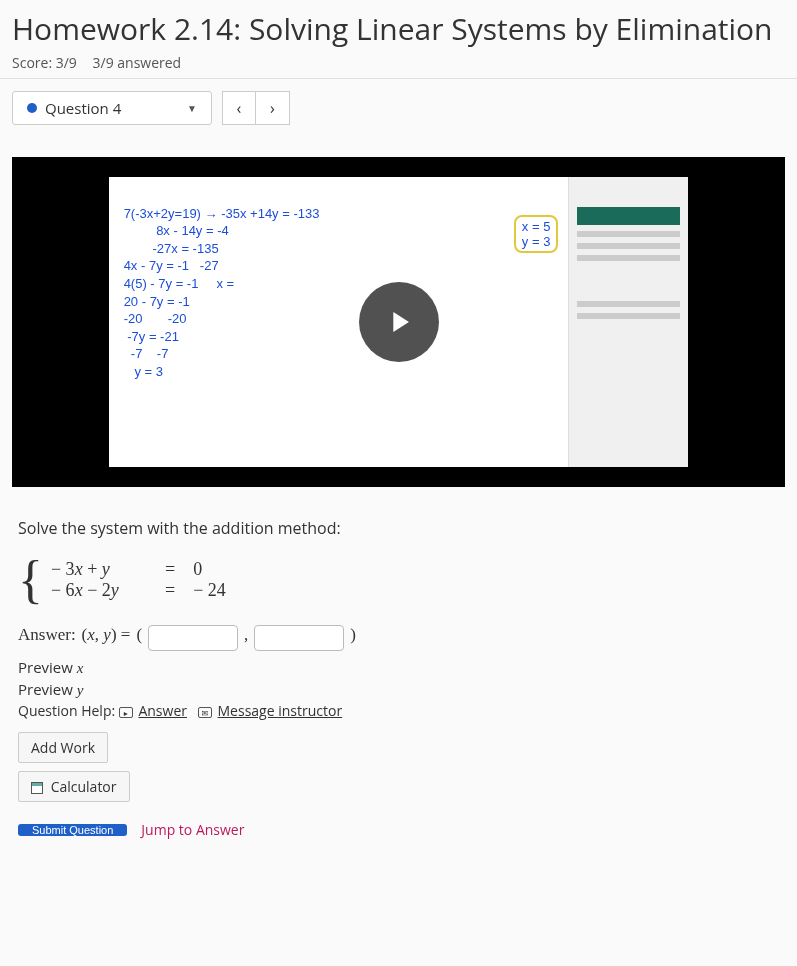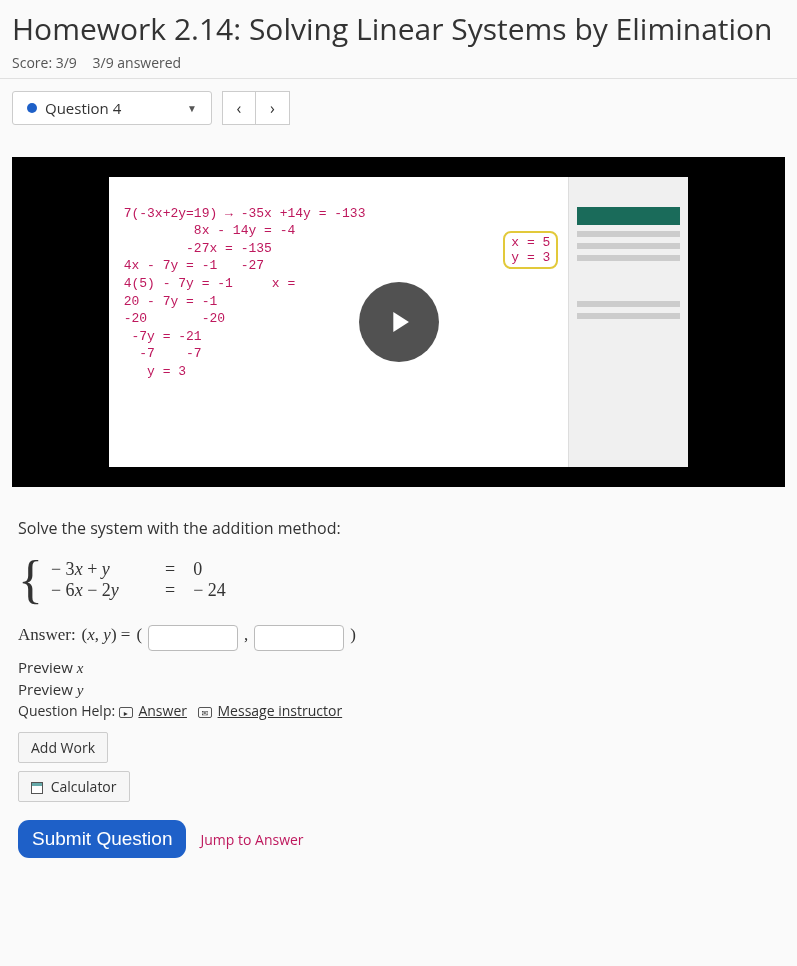--- a/index.html
+++ b/index.html
@@ -31,26 +31,26 @@
   .navgroup { display: flex; }
   .navgroup .navbtn + .navbtn { border-left: none; }
 
   .video-wrap { padding: 0 12px; margin-top: 20px; }
   .video {
     width: 100%; height: 330px; background: #000; position: relative;
     display: flex; align-items: center; justify-content: center;
   }
   .video-center {
     background: #fff; height: 88%; width: 75%; position: relative; overflow: hidden;
-    font-family: Liberation Mono, monospace; color: #be185d; font-size: 13px;
+    font-family: Liberation Sans, sans-serif; color: #1d4ed8; font-size: 13px;
   }
   .whiteboard { position: absolute; left: 15px; top: 28px; line-height: 1.35; }
   .whiteboard .line { white-space: pre; }
   .circled {
-    position: absolute; right: 130px; top: 54px;
+    position: absolute; right: 130px; top: 38px;
     border: 2px solid #e2c93a; border-radius: 8px; padding: 2px 6px; font-size: 13px;
   }
   .play {
     position: absolute; width: 80px; height: 80px; border-radius: 50%;
     background: rgba(50,50,50,0.85); left: 50%; top: 50%; transform: translate(-50%,-50%);
     display: flex; align-items: center; justify-content: center;
   }
   .play svg { fill: #fff; }
   .side-panel {
     position: absolute; right: 0; top: 0; width: 120px; height: 100%;
@@ -93,22 +93,22 @@
     display: inline-block; width: 12px; height: 12px; vertical-align: middle;
     margin-right: 4px; position: relative;
   }
   .calc-icon::before {
     content: ""; position: absolute; inset: 0; border: 1px solid #555;
     background: linear-gradient(#6aa 30%, #fff 30%);
   }
 
   .submit-row { margin-top: 14px; display: flex; align-items: center; gap: 14px; }
   .btn-primary {
-    background: #1e60c8; color: #fff; border: none; padding: 8px 14px;
-    font-size: 19px; border-radius: 11px;
+    background: #1e60c8; color: #fff; border: none; padding: 0 14px;
+    font-size: 11px; border-radius: 3px;
   }
   .jump { font-size: 14px; color: #be185d; }
 </style>
 </head>
 <body>
 
 <div class="header">
   <h1 class="title">Homework 2.14: Solving Linear Systems by Elimination</h1>
   <div class="score-line">
     <span>Score: 3/9</span>

